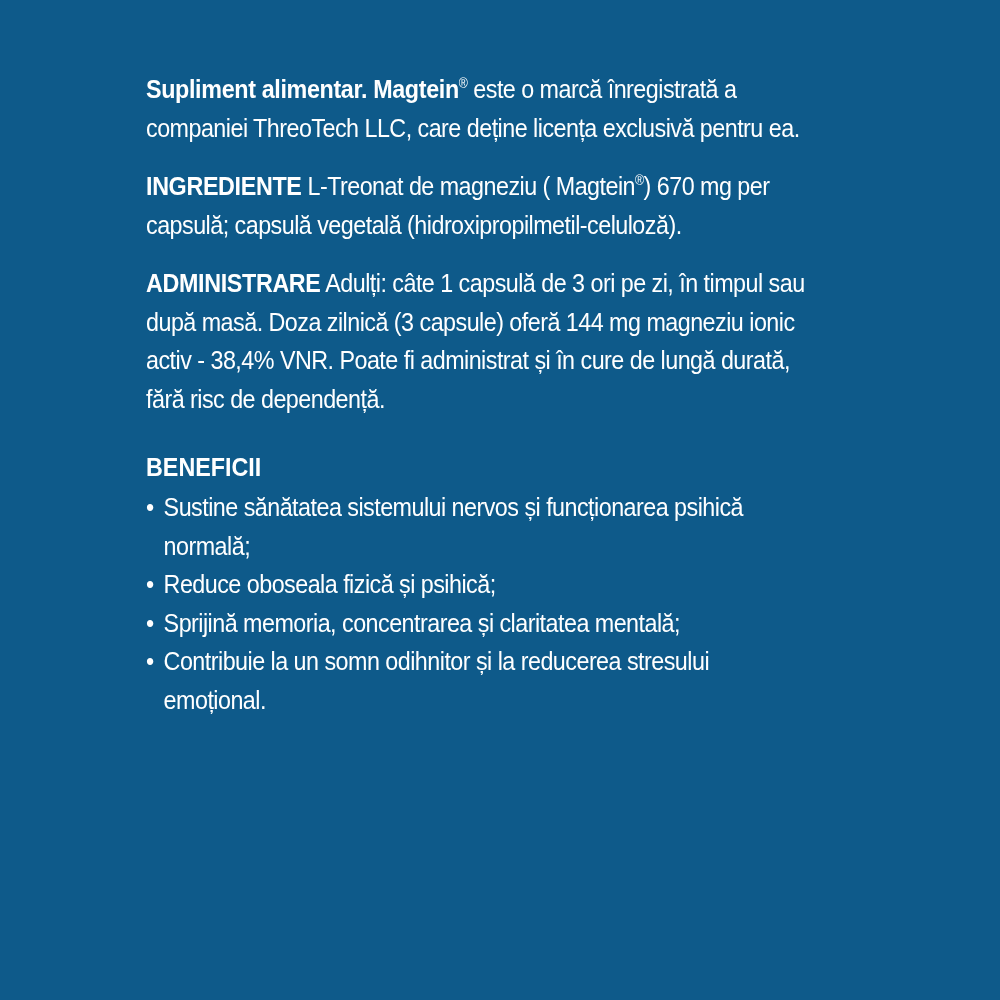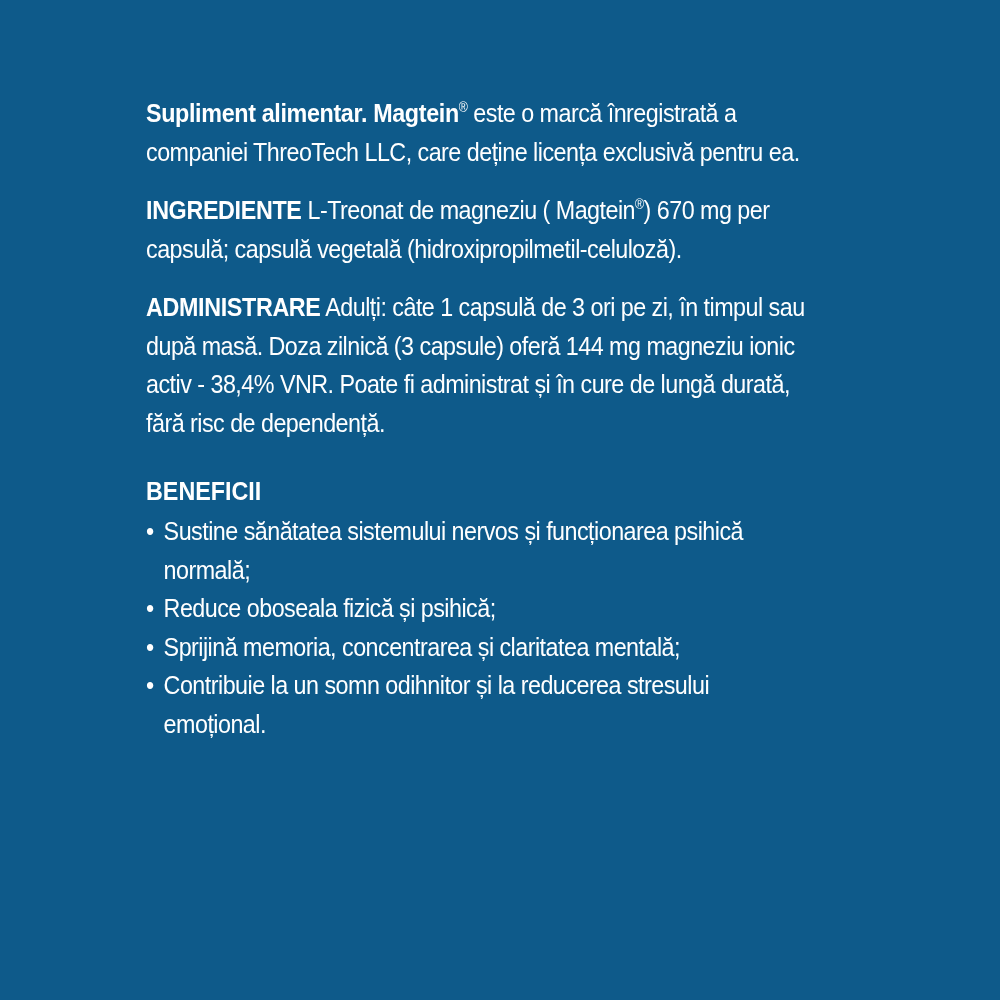--- a/index.html
+++ b/index.html
@@ -12,21 +12,20 @@
       background: #0e5a8a;
       overflow: hidden;
       font-family: "Liberation Sans Narrow", "Liberation Sans", sans-serif;
       color: #ffffff;
     }
     .page {
       position: absolute;
       left: 146px;
       top: 70px;
       width: 660px;
-      margin-top: 24px;
     }
     .para {
       font-size: 26.5px;
       line-height: 38.5px;
       letter-spacing: -0.6px;
       margin: 0 0 20px 0;
       transform: scaleX(0.88);
       transform-origin: left top;
       width: 750px;
     }

